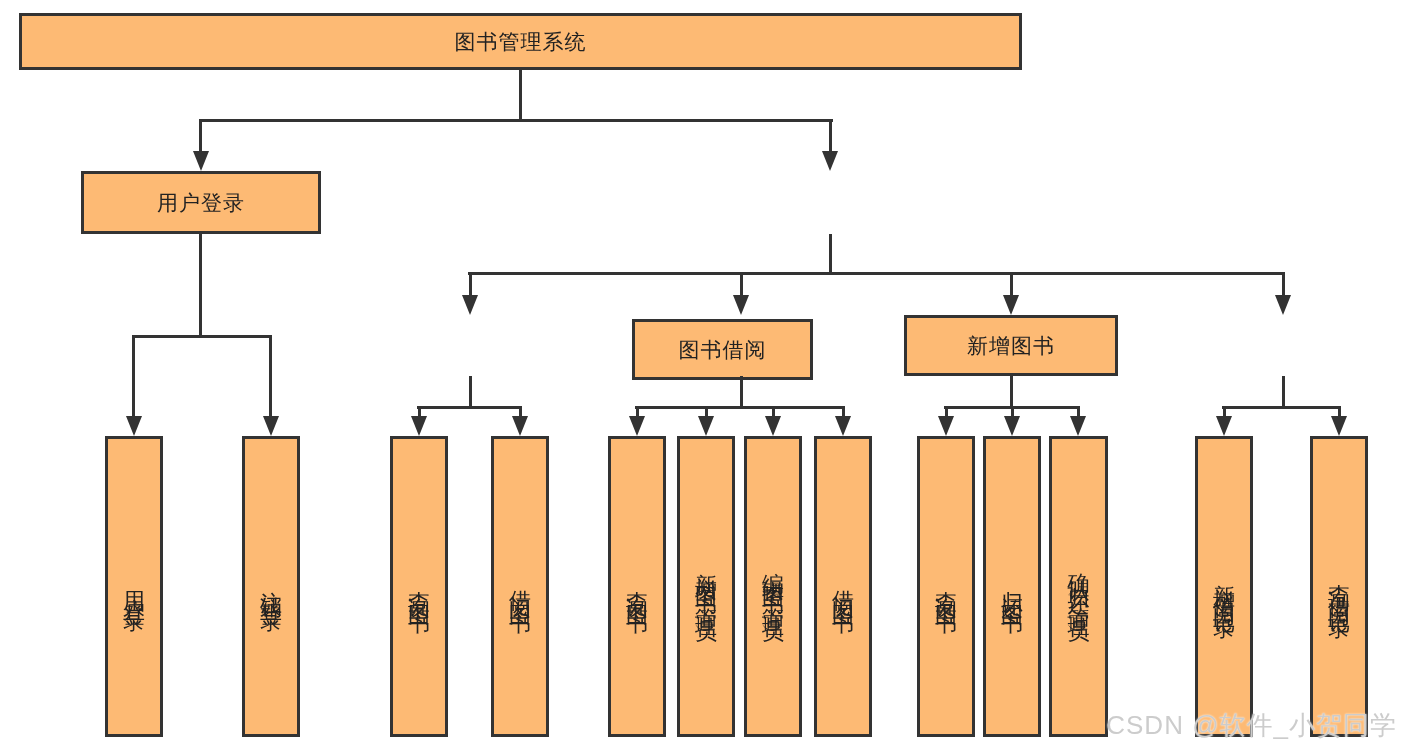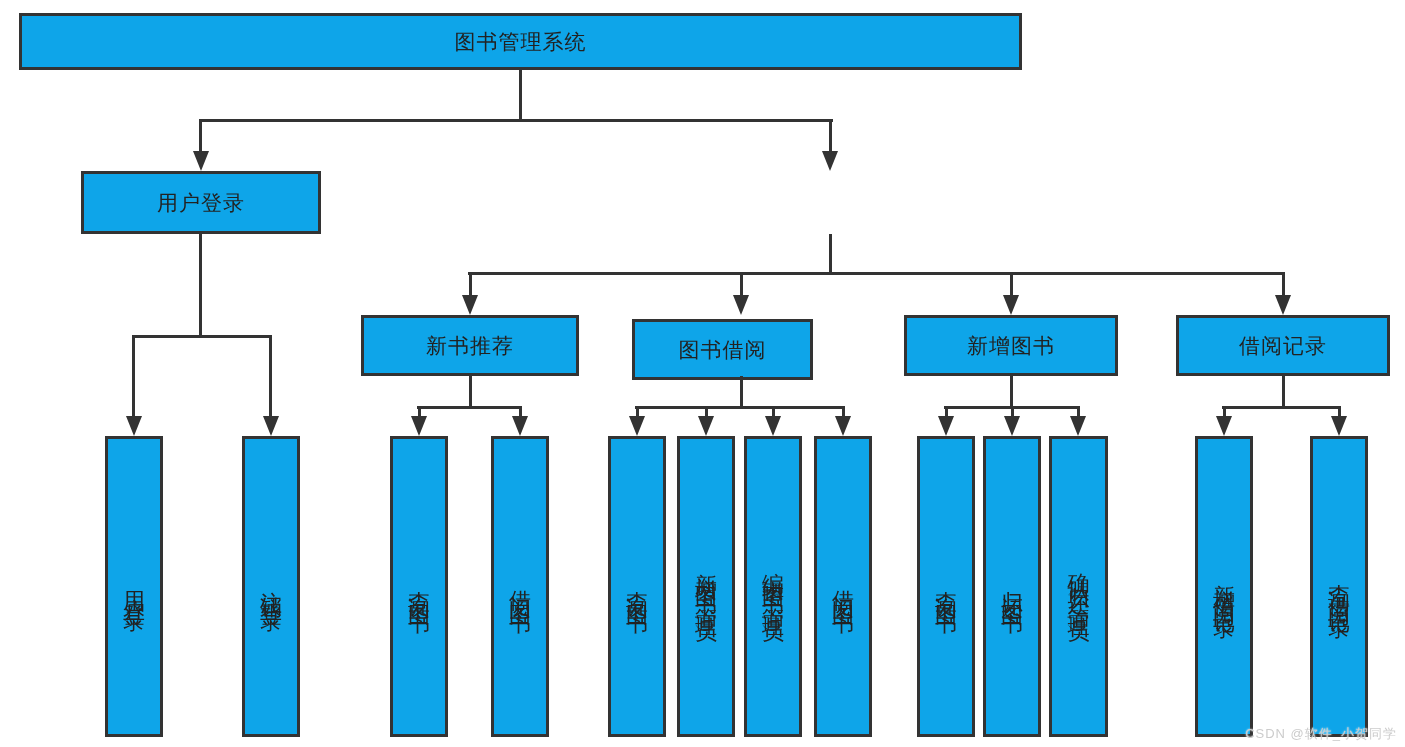--- a/index.html
+++ b/index.html
@@ -7,55 +7,53 @@
     --text:#222222;
     --wm:#cccccc;
   }
   html,body{margin:0;padding:0;background:#ffffff;}
   body{font-family:"Liberation Sans","DejaVu Sans",sans-serif;}
   #canvas{
     position:relative;width:1405px;height:747px;background:#ffffff;overflow:hidden;
   }
   .box{
     position:absolute;box-sizing:border-box;border:3px solid var(--line);
-    background:#0ea5e9;color:var(--text);
+    background:#fdba74;color:var(--text);
     display:flex;align-items:center;justify-content:center;
   }
   .box.h{font-size:21px;letter-spacing:1px;}
   .box.v{
     writing-mode:vertical-rl;
     font-size:22px;letter-spacing:7px;line-height:1;
   }
   .vl{position:absolute;width:3px;background:var(--line);}
   .hl{position:absolute;height:3px;background:var(--line);}
   .arr{
     position:absolute;width:0;height:0;
     border-left:8px solid transparent;border-right:8px solid transparent;
     border-top:20px solid var(--line);
   }
   .watermark{
     position:absolute;right:8px;bottom:4px;z-index:10;
-    color:var(--wm);font-size:13px;letter-spacing:1px;
+    color:var(--wm);font-size:26px;letter-spacing:1px;
     text-shadow:0 0 2px #ffffff;
     pointer-events:none;
   }
 </style>
 </head>
 <body>
 
 <div id="canvas">
 
   <div class="box h" style="left:19px;top:13px;width:1003px;height:57px">图书管理系统</div>
 
   <div class="box h" style="left:81px;top:171px;width:240px;height:63px">用户登录</div>
 
-  <div class="box h" style="left:361px;top:315px;width:218px;height:61px">新书推荐</div>
   <div class="box h" style="left:632px;top:319px;width:181px;height:61px">图书借阅</div>
   <div class="box h" style="left:904px;top:315px;width:214px;height:61px">新增图书</div>
-  <div class="box h" style="left:1176px;top:315px;width:214px;height:61px">借阅记录</div>
 
   <div class="box v" style="left:105px;top:436px;width:58px;height:301px">用户登录</div>
   <div class="box v" style="left:242px;top:436px;width:58px;height:301px">注销登录</div>
 
   <div class="box v" style="left:390px;top:436px;width:58px;height:301px">查询图书</div>
   <div class="box v" style="left:491px;top:436px;width:58px;height:301px">借阅图书</div>
 
   <div class="box v" style="left:608px;top:436px;width:58px;height:301px">查询图书</div>
   <div class="box v" style="left:677px;top:436px;width:58px;height:301px">新增图书（管理员）</div>
   <div class="box v" style="left:744px;top:436px;width:58px;height:301px">编辑图书（管理员）</div>

